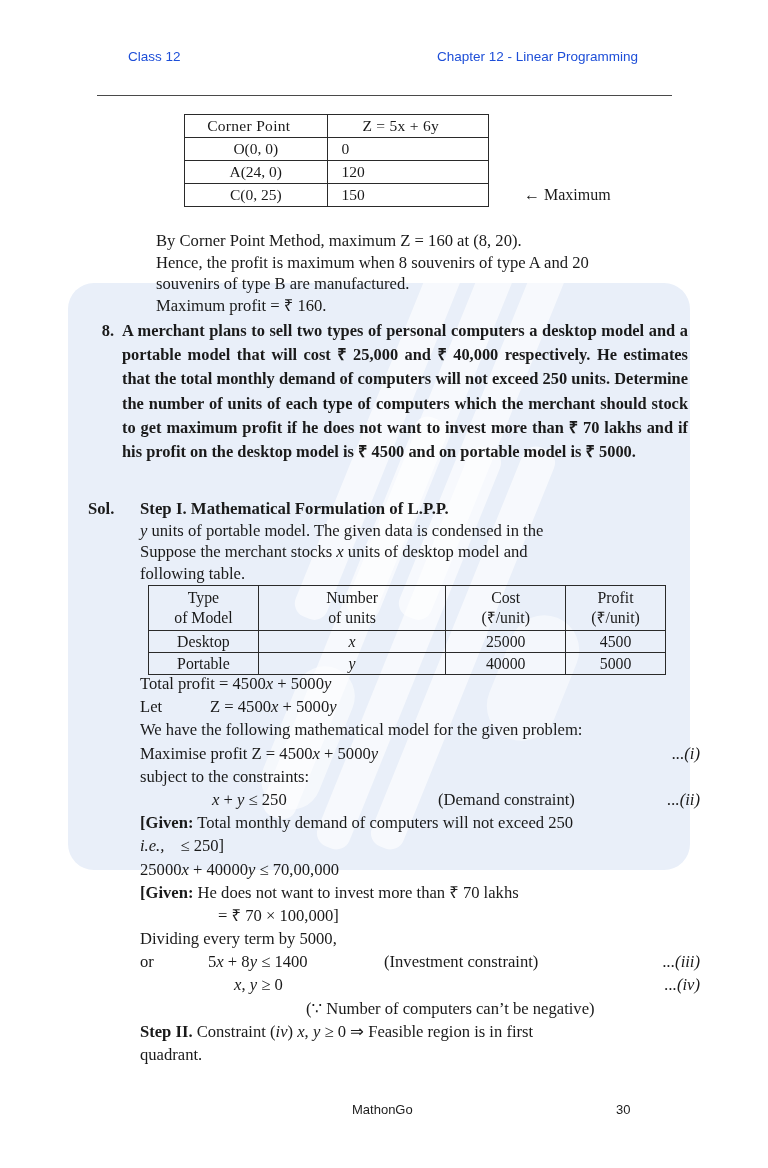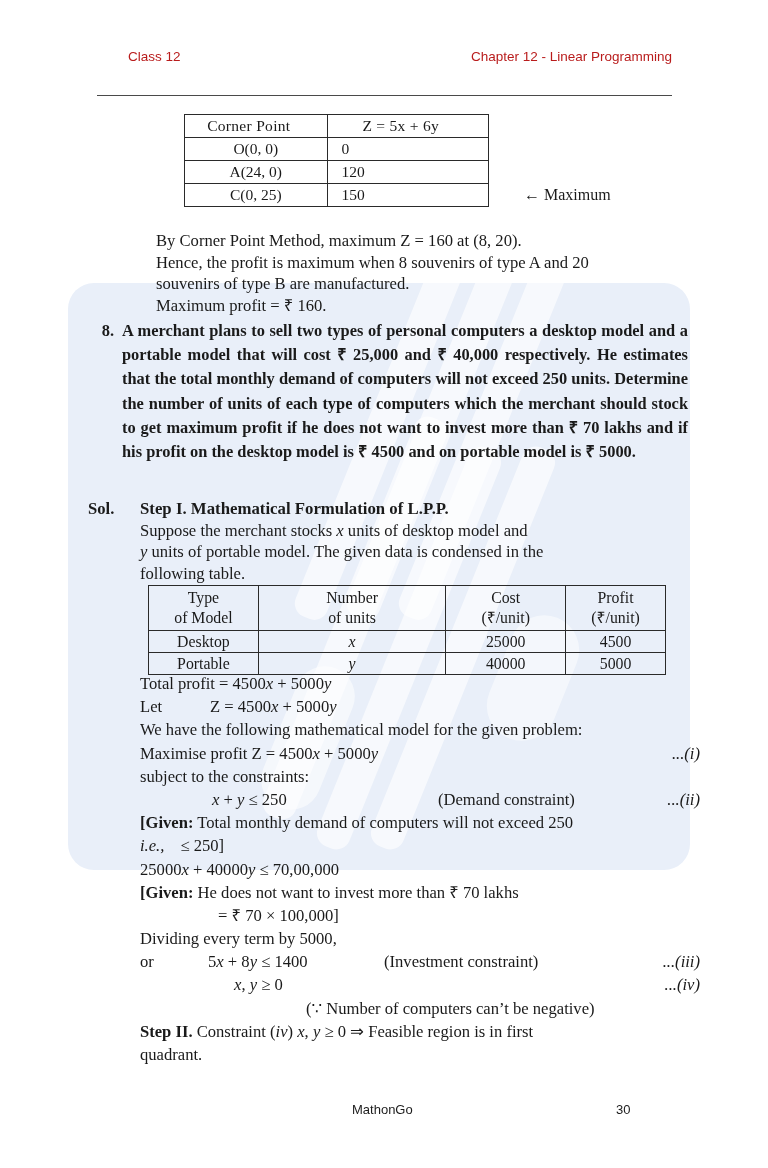--- a/index.html
+++ b/index.html
@@ -62,25 +62,25 @@
   .content { position: relative; z-index: 2; }
 
   
   .runhead {
     position: absolute;
     top: 49px;
     left: 128px;
     right: 96px;
     font-family: "Liberation Sans", sans-serif;
     font-size: 13.5px;
-    color: #b91c1c;
+    color: #1d4ed8;
     display: flex;
     justify-content: space-between;
   }
-  .runhead .right { }
+  .runhead .right { margin-right: 34px; }
 
   .rule {
     position: absolute;
     left: 97px;
     top: 95px;
     width: 575px;
     height: 1px;
     background: #4a4a4a;
   }
 
@@ -232,22 +232,22 @@
 
     <div class="q8">
       <span class="num">8.</span>
       <div class="txt">A merchant plans to sell two types of personal computers a desktop model and a portable model that will cost ₹ 25,000 and ₹ 40,000 respectively. He estimates that the total monthly demand of computers will not exceed 250 units. Determine the number of units of each type of computers which the merchant should stock to get maximum profit if he does not want to invest more than ₹ 70 lakhs and if his profit on the desktop model is ₹ 4500 and on portable model is ₹ 5000.</div>
     </div>
 
     <div class="sol">
       <span class="lab">Sol.</span>
       <div class="bd">
         <p class="ln step1">Step I. Mathematical Formulation of L.P.P.</p>
+        <p class="ln"><span class="italic">y</span><span> units of portable model. The given data is condensed in the</span></p>
         <p class="ln"><span>Suppose the merchant stocks </span><span class="italic">x</span><span> units of desktop model and</span></p>
-        <p class="ln"><span class="italic">y</span><span> units of portable model. The given data is condensed in the</span></p>
         <p class="ln">following table.</p>
       </div>
     </div>
 
     <div class="t2wrap">
       <table class="grid t2">
         <tbody>
           <tr>
             <td class="ca two">
               <div>Type</div>

